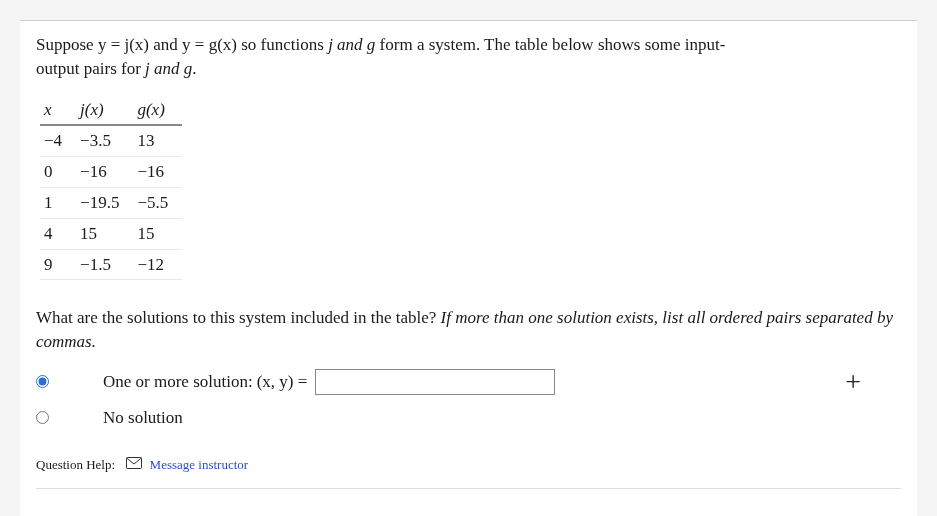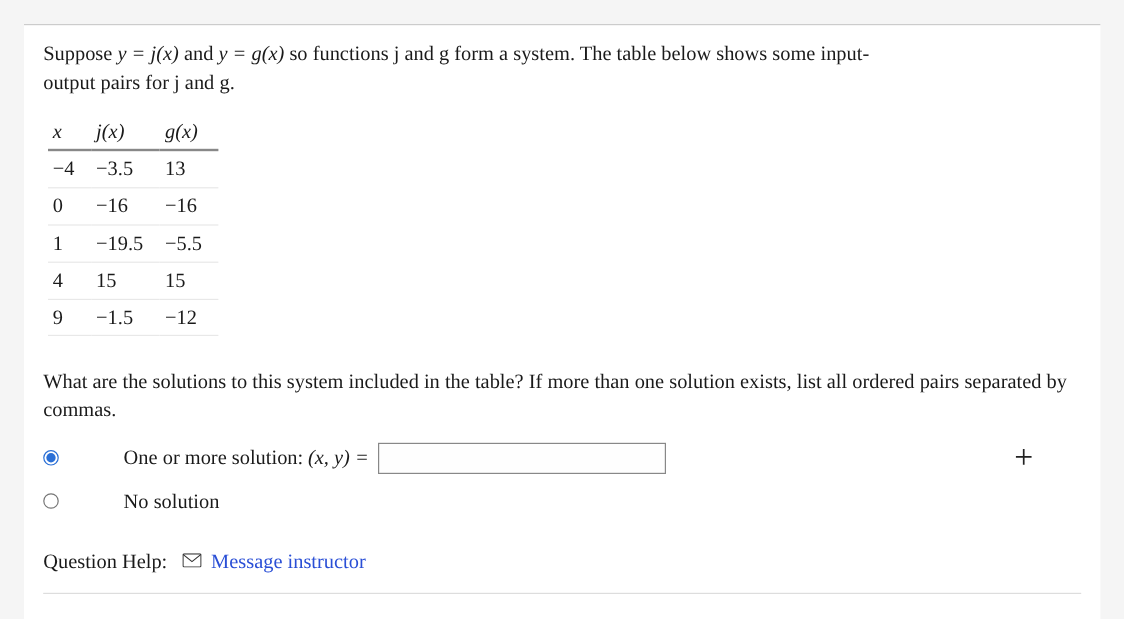--- a/index.html
+++ b/index.html
@@ -13,34 +13,34 @@
       padding: 20px 20px 0 20px;
       line-height: 1.4;
     }
     .container {
       background: #fff;
       padding: 12px 16px;
       border-top: 1px solid #ccc;
       height: 100%;
     }
     .prompt { margin-bottom: 14px; }
-    .eqn { font-style: italic; }
+    .eqn { }
     table.data {
       border-collapse: collapse;
       margin: 8px 0 12px 4px;
     }
     table.data th, table.data td {
       padding: 3px 14px 3px 4px;
       text-align: left;
       font-weight: normal;
       border-bottom: 1px solid #e8e8e8;
     }
     table.data th { font-style: italic; border-bottom: 2px solid #888; }
     .question { margin-top: 26px; }
-    .italic { }
+    .italic { font-style: italic; }
     .opts { margin-top: 14px; }
     .opt-row { display:flex; align-items:center; margin: 10px 0; gap: 48px; }
     .opt-row input[type="radio"] { margin-right: 6px; accent-color:#2a6fd6;}
     .opt-row label { display:flex; align-items:center; flex-wrap:wrap; gap:4px;}
     .answer-input {
       width: 240px;
       height: 26px;
       border: 1px solid #888;
       background:#fefefe;
       margin-left: 4px;
@@ -53,21 +53,21 @@
       color: #222;
       margin-left: auto;
       margin-right: 40px;
       cursor: pointer;
       user-select:none;
       line-height:1;
     }
     .row-flex { display:flex; align-items:center; }
     .help {
       margin-top: 26px;
-      font-size: 17px;
+      font-size: 13px;
     }
     .help a { color: #2a4fd6; text-decoration: none; }
     .envelope-icon { display:inline-block; vertical-align:middle; margin: 0 4px 2px 8px;}
     hr.bottom { margin-top:12px; border:none; border-top:1px solid #ddd;}
   </style>
 </head>
 <body>
 <div class="container">
 
 <p class="prompt">

